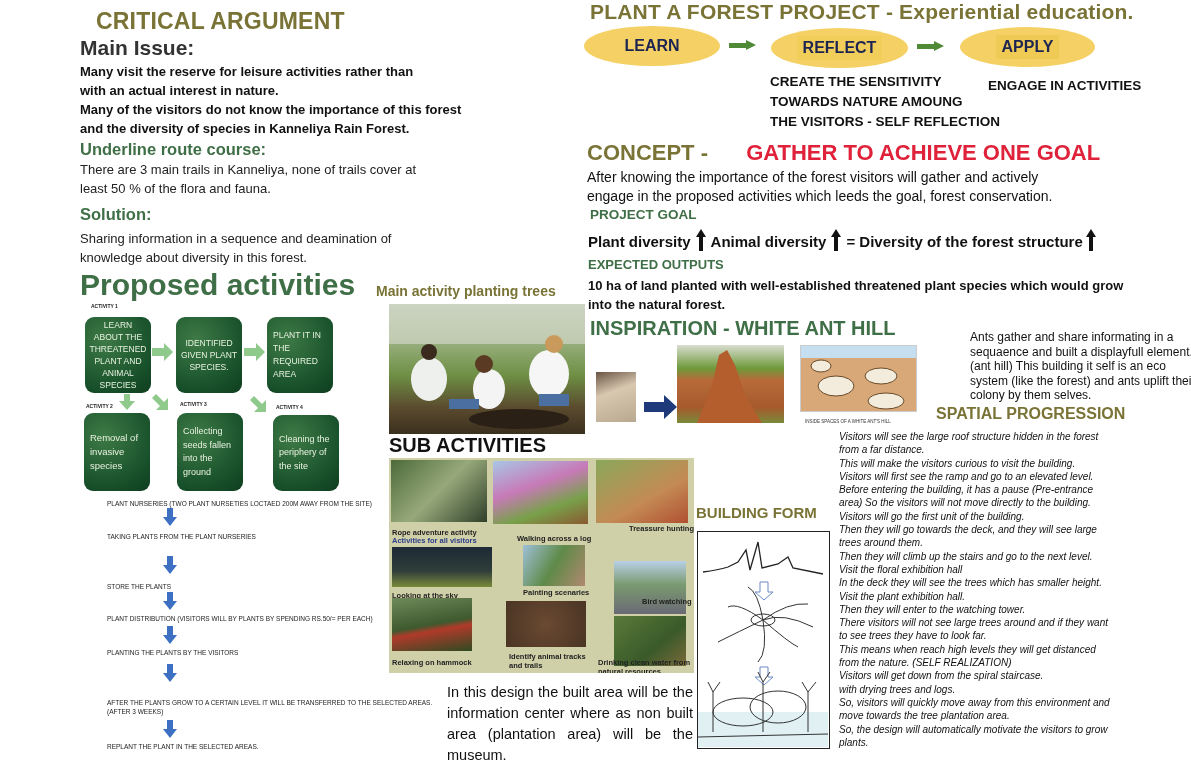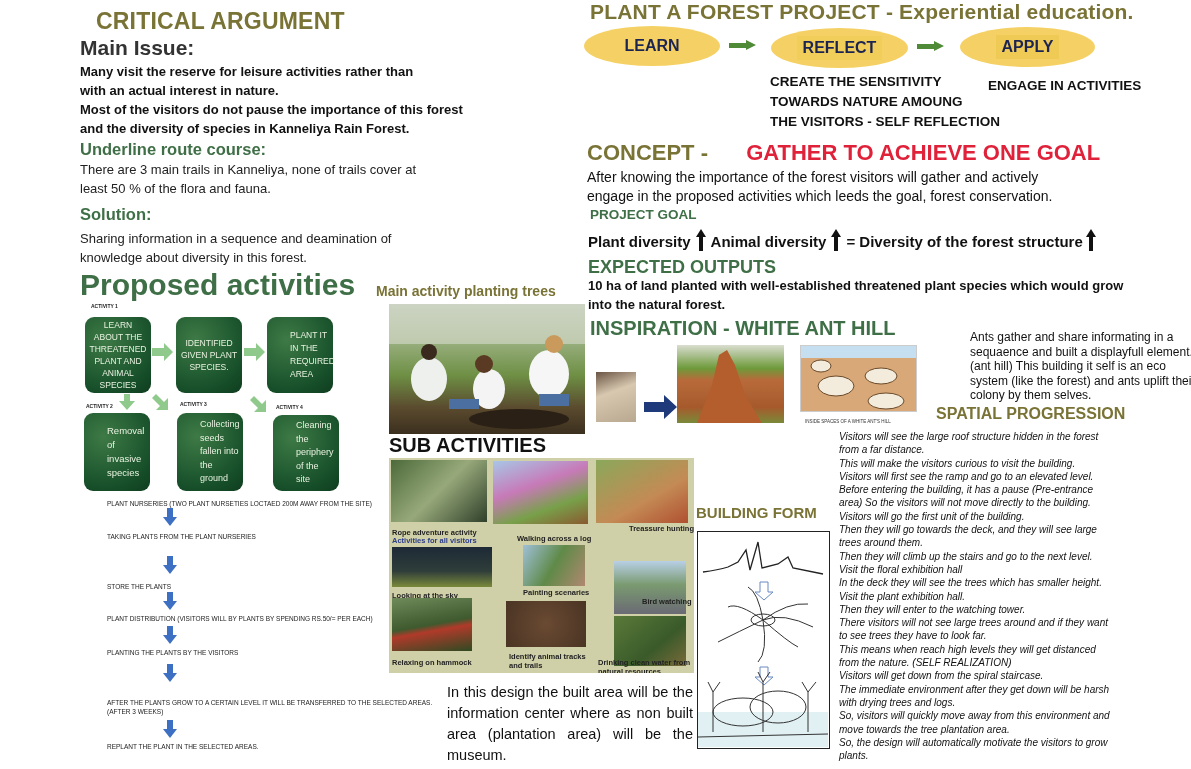--- a/index.html
+++ b/index.html
@@ -9,21 +9,21 @@
   .green { color: #3f6f46; }
   .red { color: #e0213a; margin-left: 32px; }
   .h-crit { left: 80px; top: 8px; font-size: 23px; font-weight: bold; letter-spacing: 0.2px; margin-left: 16px; }
   .h-main { left: 80px; top: 36px; font-size: 21px; color: #333; font-weight: bold; }
   .p-bold { font-size: 13px; font-weight: bold; line-height: 19px; }
   .h-sub { font-size: 16.5px; color: #3f6f46; font-weight: bold; }
   .p-norm { font-size: 13px; line-height: 19px; color: #222; }
   .h-prop { left: 80px; top: 268px; font-size: 30px; font-weight: bold; color: #3f6f46; }
   .act-label { font-size: 5px; font-weight: bold; color: #222; }
   .act-box { position: absolute; width: 66px; height: 76px; border-radius: 9px; background: radial-gradient(circle at 30% 30%, #3e7a46, #17502a 70%, #0f3d1f); color: #e8f2e0; display: flex; align-items: center; justify-content: center; text-align: center; font-size: 8.5px; line-height: 12px; padding: 4px; }
-  .act-box.left { justify-content: flex-start; text-align: left; font-size: 9.5px; line-height: 14px; padding-left: 23px; }
+  .act-box.left { justify-content: flex-start; text-align: left; font-size: 9.5px; line-height: 14px; padding-left: 6px; }
   .flow-text { position: absolute; left: 107px; font-size: 6.5px; color: #222; line-height: 9px; }
   .barrow { position: absolute; left: 163px; width: 14px; height: 18px; }
   .barrow::before { content: ""; position: absolute; left: 4px; top: 0; width: 6px; height: 9px; background: #3d6fc2; }
   .barrow::after { content: ""; position: absolute; left: 0; top: 9px; border-left: 7px solid transparent; border-right: 7px solid transparent; border-top: 9px solid #3d6fc2; }
   .photo { position: absolute; overflow: hidden; }
   .cap { position: absolute; font-size: 7.5px; font-weight: bold; color: #222; line-height: 9px; }
   .ellipse { position: absolute; height: 40px; border-radius: 50%; background: #f5d165; display: flex; align-items: center; justify-content: center; font-weight: bold; font-size: 16px; color: #1c2452; }
   .ellipse span { padding: 3px 6px; }
   .rarrow { position: absolute; width: 28px; height: 10px; }
   .rarrow::before { content: ""; position: absolute; left: 0; top: 3px; width: 18px; height: 5px; background: #4f8a37; }
@@ -34,21 +34,21 @@
   .up-arrow::after { content: ""; position: absolute; left: 0; top: 0; border-left: 5px solid transparent; border-right: 5px solid transparent; border-bottom: 8px solid #111; }
 </style>
 </head>
 <body>
 
 <div class="abs h-crit olive">CRITICAL ARGUMENT</div>
 <div class="abs h-main">Main Issue:</div>
 <div class="abs p-bold" style="left:80px; top:62px;">
   <div>Many visit the reserve for leisure activities rather than</div>
   <div>with an actual interest in nature.</div>
-  <div>Most of the visitors do not pause the importance of this forest</div>
+  <div>Many of the visitors do not know the importance of this forest</div>
   <div>and the diversity of species in Kanneliya Rain Forest.</div>
 </div>
 <div class="abs h-sub" style="left:80px; top:140px;">Underline route course:</div>
 <div class="abs p-norm" style="left:80px; top:160px;">
   <div>There are 3 main trails in Kanneliya, none of trails cover at</div>
   <div>least 50 % of the flora and fauna.</div>
 </div>
 <div class="abs h-sub" style="left:80px; top:205px;">Solution:</div>
 <div class="abs p-norm" style="left:80px; top:229px;">
   <div>Sharing information in a sequence and deamination of</div>
@@ -191,21 +191,21 @@
   <span class="olive">CONCEPT - </span><span class="red">GATHER TO ACHIEVE ONE GOAL</span>
 </div>
 <div class="abs" style="left:587px; top:168px; font-size:14px; line-height:19px;">
   <div>After knowing the importance of the forest visitors will gather and actively</div>
   <div>engage in the proposed activities which leeds the goal, forest conservation.</div>
 </div>
 <div class="abs green" style="left:590px; top:207px; font-size:13.5px; font-weight:bold;">PROJECT GOAL</div>
 <div class="abs" style="left:588px; top:229px; font-size:15px; font-weight:bold; white-space:nowrap;">
   <span>Plant diversity</span><span class="up-arrow"></span><span>Animal diversity</span><span class="up-arrow"></span><span>= Diversity of the forest structure</span><span class="up-arrow" style="margin-left:3px;"></span>
 </div>
-<div class="abs green" style="left:588px; top:257px; font-size:18px; font-weight:bold;">EXPECTED OUTPUTS</div>
+<div class="abs green" style="left:588px; top:257px; font-size:13px; font-weight:bold;">EXPECTED OUTPUTS</div>
 <div class="abs" style="left:588px; top:276px; font-size:13px; font-weight:bold; line-height:19px;">
   <div>10 ha of land planted with well-established threatened plant species which would grow</div>
   <div>into the natural forest.</div>
 </div>
 
 <div class="abs green" style="left:590px; top:317px; font-size:20px; font-weight:bold;">INSPIRATION - WHITE ANT HILL</div>
 <div class="photo" style="left:596px; top:372px; width:40px; height:50px; background:linear-gradient(160deg,#6a5444,#d8c8b0 40%,#b8a890);"></div>
 <svg class="abs" style="left:644px; top:395px;" width="34" height="24">
     <polygon points="0,7 20,7 20,0 33,12 20,24 20,17 0,17" fill="#1f3a7a"></polygon>
   </svg>
@@ -246,19 +246,18 @@
   <div class="sp-line">Then they will climb up the stairs and go to the next level.</div>
   <div class="sp-line">Visit the floral exhibition hall</div>
   <div class="sp-line">In the deck they will see the trees which has smaller height.</div>
   <div class="sp-line">Visit the plant exhibition hall.</div>
   <div class="sp-line">Then they will enter to the watching tower.</div>
   <div class="sp-line">There visitors will not see large trees around and if they want</div>
   <div class="sp-line">to see trees they have to look far.</div>
   <div class="sp-line">This means when reach high levels they will get distanced</div>
   <div class="sp-line">from the nature. (SELF REALIZATION)</div>
   <div class="sp-line">Visitors will get down from the spiral staircase.</div>
-  <div class="sp-line">The immediate environment after they get down will be harsh</div>
   <div class="sp-line">with drying trees and logs.</div>
   <div class="sp-line">So, visitors will quickly move away from this environment and</div>
   <div class="sp-line">move towards the tree plantation area.</div>
   <div class="sp-line">So, the design will automatically motivate the visitors to grow</div>
   <div class="sp-line">plants.</div>
 </div>
 
 </body></html>

